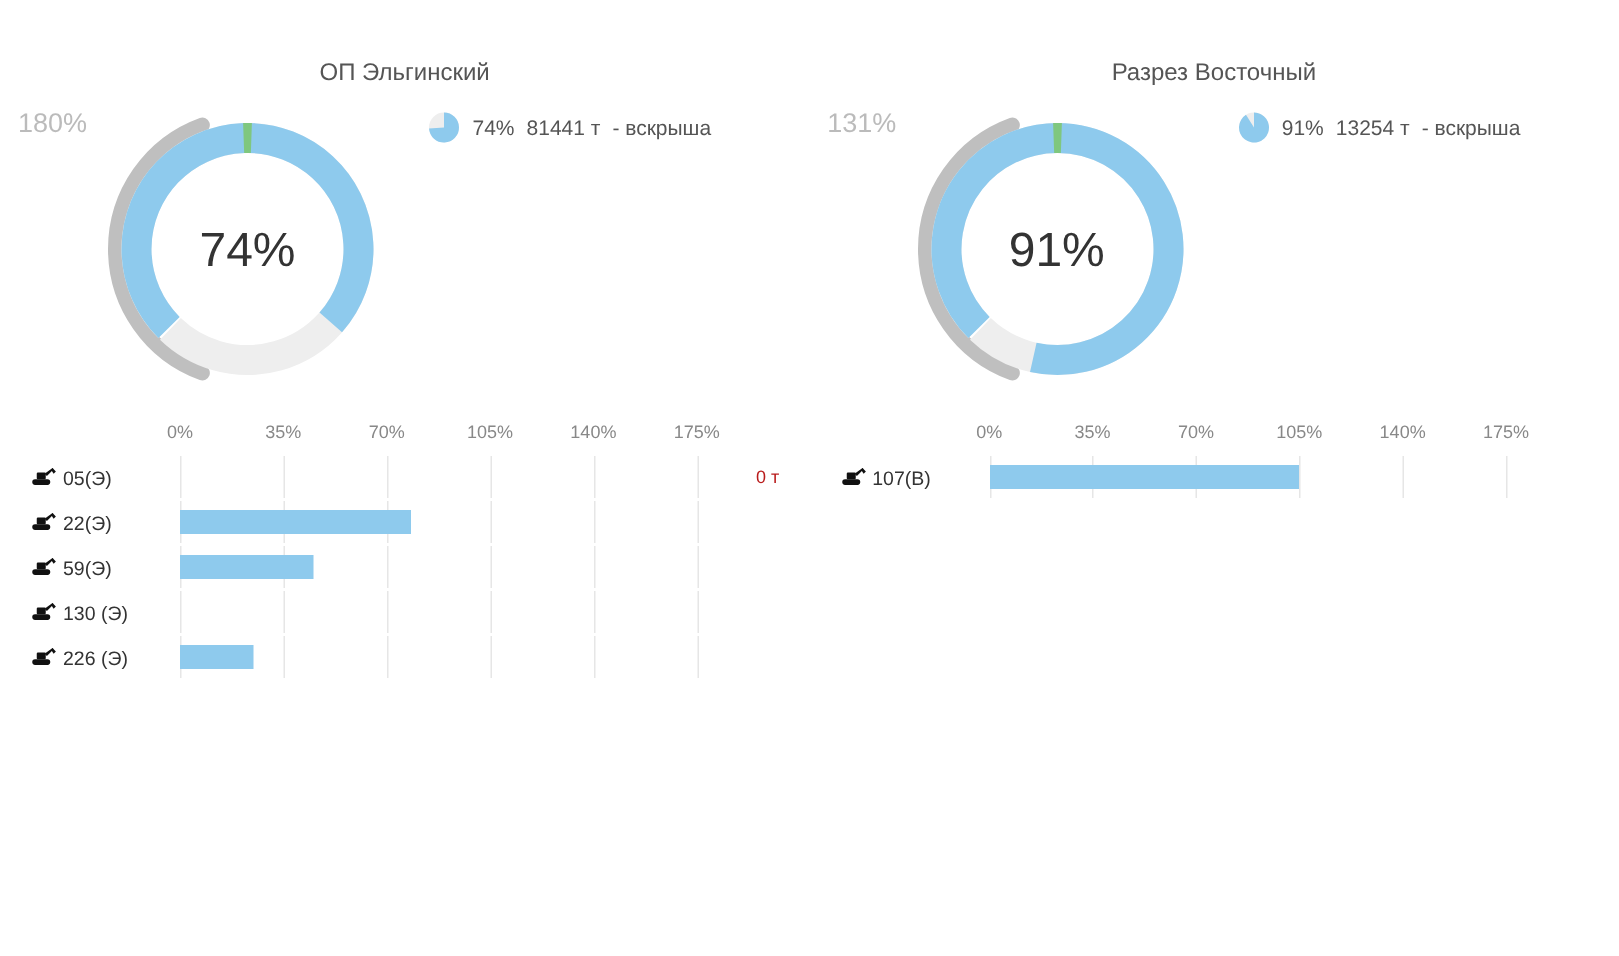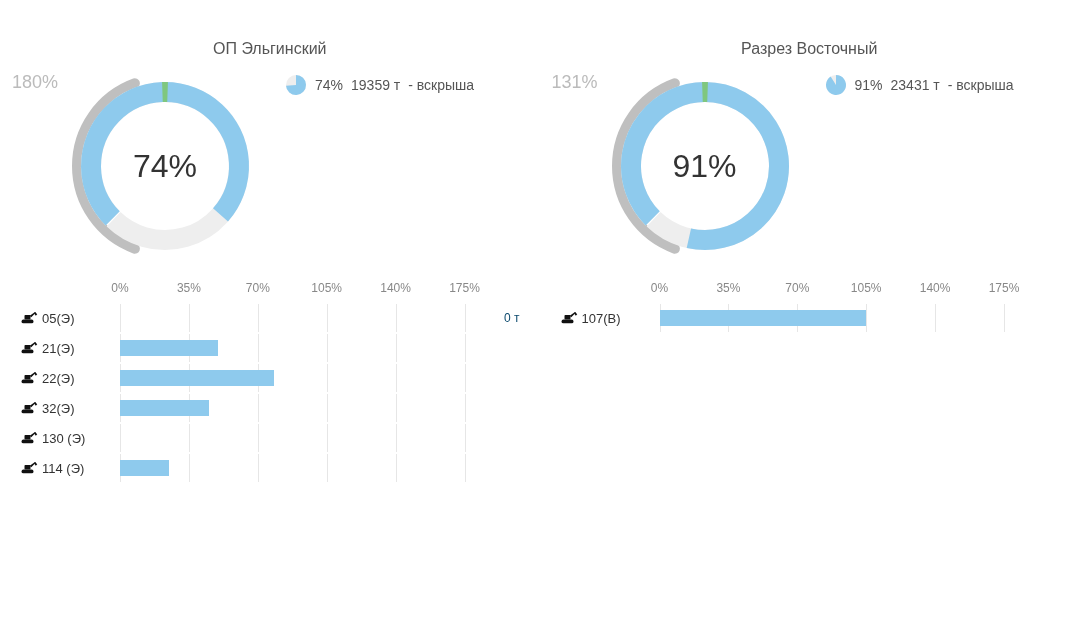--- a/index.html
+++ b/index.html
@@ -18,21 +18,21 @@
   .axis-track{flex:1;position:relative;height:22px;}
   .axis-tick{position:absolute;top:0;font-size:12px;color:#888;transform:translateX(-50%);}
   .grid-line{position:absolute;top:0;bottom:0;width:1px;background:#e6e6e6;}
   .bar-row{display:flex;align-items:center;height:30px;}
   .bar-label{width:100px;flex-shrink:0;display:flex;align-items:center;gap:4px;font-size:13px;color:#333;}
   .excavator-icon{width:18px;height:14px;flex-shrink:0;}
   .bar-track{flex:1;position:relative;height:28px;}
   .bar-fill{position:absolute;top:6px;height:16px;background:#8ecaed;left:0;}
   .bar-dash{position:absolute;top:14px;height:0;border-top:1.5px dashed #8ecaed;}
   .bar-value{width:55px;flex-shrink:0;text-align:right;font-size:12px;color:#ccc;filter:blur(2px);}
-  .bar-value.clear{filter:none;color:#0c4a6e;}
+  .bar-value.clear{filter:none;color:#b91c1c;}
 </style>
 </head>
 <body>
 
 <div class="page" id="page">
     <div class="col">
       <div class="title">ОП Эльгинский</div>
       <div class="gauge-row">
         <div class="overshoot">180%</div>
         <div class="gauge-wrap"><svg viewBox="0 0 200 200" width="200" height="200">
@@ -40,21 +40,21 @@
             <path d="M 47.67409819219547 152.3259018078045 A 74 74 0 1 1 48.59528058603422 153.2311452250602" stroke="#eeeeee" stroke-width="20" fill="none"></path>
             <path d="M 47.67409819219547 152.3259018078045 A 74 74 0 1 1 155.50821915265402 148.93707803395023" stroke="#8ecaed" stroke-width="20" fill="none"></path>
             <path d="M 97.41743724401495 26.045078800586907 A 74 74 0 0 1 102.58256275598508 26.045078800586907" stroke="#7fc77f" stroke-width="20" fill="none"></path>
           </svg><div class="gauge-center">74%</div></div>
         <div class="legend">
           <svg class="legend-pie" viewBox="0 0 22 22">
     <circle cx="11" cy="11" r="10" fill="#eee"></circle>
     <path d="M 11 11 L 11 1 A 10 10 0 1 1 1.019732715717284 11.62790519529314 Z" fill="#8ecaed"></path>
   </svg>
           <span>74%</span>
-          <span>19359 т</span>
+          <span>81441 т</span>
           <span>- вскрыша</span>
         </div>
       </div>
       <div class="bars-area">
         <div class="axis-row">
           <div class="axis-spacer"></div>
           <div class="axis-track">
             <div class="axis-tick" style="left: 0%;">0%</div>
             <div class="axis-tick" style="left: 20%;">35%</div>
             <div class="axis-tick" style="left: 40%;">70%</div>
@@ -90,43 +90,20 @@
         <div class="bar-row">
           <div class="bar-label">
             <svg class="excavator-icon" viewBox="0 0 24 18">
     <g fill="#111">
       <rect x="2" y="11" width="16" height="5" rx="2.5"></rect>
       <rect x="6" y="5" width="8" height="6" rx="1"></rect>
       <path d="M13 6 L20 1 L21 2 L15 8 Z"></path>
       <path d="M20 1 L23 4 L21 6 L19 3 Z"></path>
     </g>
   </svg>
-            <span>21(Э)</span>
-          </div>
-          <div class="bar-track">
-            <div class="grid-line" style="left: 0%;"></div>
-            <div class="grid-line" style="left: 20%;"></div>
-            <div class="grid-line" style="left: 40%;"></div>
-            <div class="grid-line" style="left: 60%;"></div>
-            <div class="grid-line" style="left: 80%;"></div>
-            <div class="grid-line" style="left: 100%;"></div>
-            <div class="bar-fill" style="width: 28.5714%;"></div>
-          </div>
-          <div class="bar-value"></div>
-        </div>
-        <div class="bar-row">
-          <div class="bar-label">
-            <svg class="excavator-icon" viewBox="0 0 24 18">
-    <g fill="#111">
-      <rect x="2" y="11" width="16" height="5" rx="2.5"></rect>
-      <rect x="6" y="5" width="8" height="6" rx="1"></rect>
-      <path d="M13 6 L20 1 L21 2 L15 8 Z"></path>
-      <path d="M20 1 L23 4 L21 6 L19 3 Z"></path>
-    </g>
-  </svg>
             <span>22(Э)</span>
           </div>
           <div class="bar-track">
             <div class="grid-line" style="left: 0%;"></div>
             <div class="grid-line" style="left: 20%;"></div>
             <div class="grid-line" style="left: 40%;"></div>
             <div class="grid-line" style="left: 60%;"></div>
             <div class="grid-line" style="left: 80%;"></div>
             <div class="grid-line" style="left: 100%;"></div>
             <div class="bar-fill" style="width: 44.5714%;"></div>
@@ -136,21 +113,21 @@
         <div class="bar-row">
           <div class="bar-label">
             <svg class="excavator-icon" viewBox="0 0 24 18">
     <g fill="#111">
       <rect x="2" y="11" width="16" height="5" rx="2.5"></rect>
       <rect x="6" y="5" width="8" height="6" rx="1"></rect>
       <path d="M13 6 L20 1 L21 2 L15 8 Z"></path>
       <path d="M20 1 L23 4 L21 6 L19 3 Z"></path>
     </g>
   </svg>
-            <span>32(Э)</span>
+            <span>59(Э)</span>
           </div>
           <div class="bar-track">
             <div class="grid-line" style="left: 0%;"></div>
             <div class="grid-line" style="left: 20%;"></div>
             <div class="grid-line" style="left: 40%;"></div>
             <div class="grid-line" style="left: 60%;"></div>
             <div class="grid-line" style="left: 80%;"></div>
             <div class="grid-line" style="left: 100%;"></div>
             <div class="bar-fill" style="width: 25.7143%;"></div>
           </div>
@@ -182,21 +159,21 @@
         <div class="bar-row">
           <div class="bar-label">
             <svg class="excavator-icon" viewBox="0 0 24 18">
     <g fill="#111">
       <rect x="2" y="11" width="16" height="5" rx="2.5"></rect>
       <rect x="6" y="5" width="8" height="6" rx="1"></rect>
       <path d="M13 6 L20 1 L21 2 L15 8 Z"></path>
       <path d="M20 1 L23 4 L21 6 L19 3 Z"></path>
     </g>
   </svg>
-            <span>114 (Э)</span>
+            <span>226 (Э)</span>
           </div>
           <div class="bar-track">
             <div class="grid-line" style="left: 0%;"></div>
             <div class="grid-line" style="left: 20%;"></div>
             <div class="grid-line" style="left: 40%;"></div>
             <div class="grid-line" style="left: 60%;"></div>
             <div class="grid-line" style="left: 80%;"></div>
             <div class="grid-line" style="left: 100%;"></div>
             <div class="bar-fill" style="width: 14.2857%;"></div>
           </div>
@@ -213,21 +190,21 @@
             <path d="M 47.67409819219547 152.3259018078045 A 74 74 0 1 1 48.59528058603422 153.2311452250602" stroke="#eeeeee" stroke-width="20" fill="none"></path>
             <path d="M 47.67409819219547 152.3259018078045 A 74 74 0 1 1 83.85740013665581 172.21784038346732" stroke="#8ecaed" stroke-width="20" fill="none"></path>
             <path d="M 97.41743724401495 26.045078800586907 A 74 74 0 0 1 102.58256275598508 26.045078800586907" stroke="#7fc77f" stroke-width="20" fill="none"></path>
           </svg><div class="gauge-center">91%</div></div>
         <div class="legend">
           <svg class="legend-pie" viewBox="0 0 22 22">
     <circle cx="11" cy="11" r="10" fill="#eee"></circle>
     <path d="M 11 11 L 11 1 A 10 10 0 1 1 5.641732050210036 2.556720744979847 Z" fill="#8ecaed"></path>
   </svg>
           <span>91%</span>
-          <span>23431 т</span>
+          <span>13254 т</span>
           <span>- вскрыша</span>
         </div>
       </div>
       <div class="bars-area">
         <div class="axis-row">
           <div class="axis-spacer"></div>
           <div class="axis-track">
             <div class="axis-tick" style="left: 0%;">0%</div>
             <div class="axis-tick" style="left: 20%;">35%</div>
             <div class="axis-tick" style="left: 40%;">70%</div>

